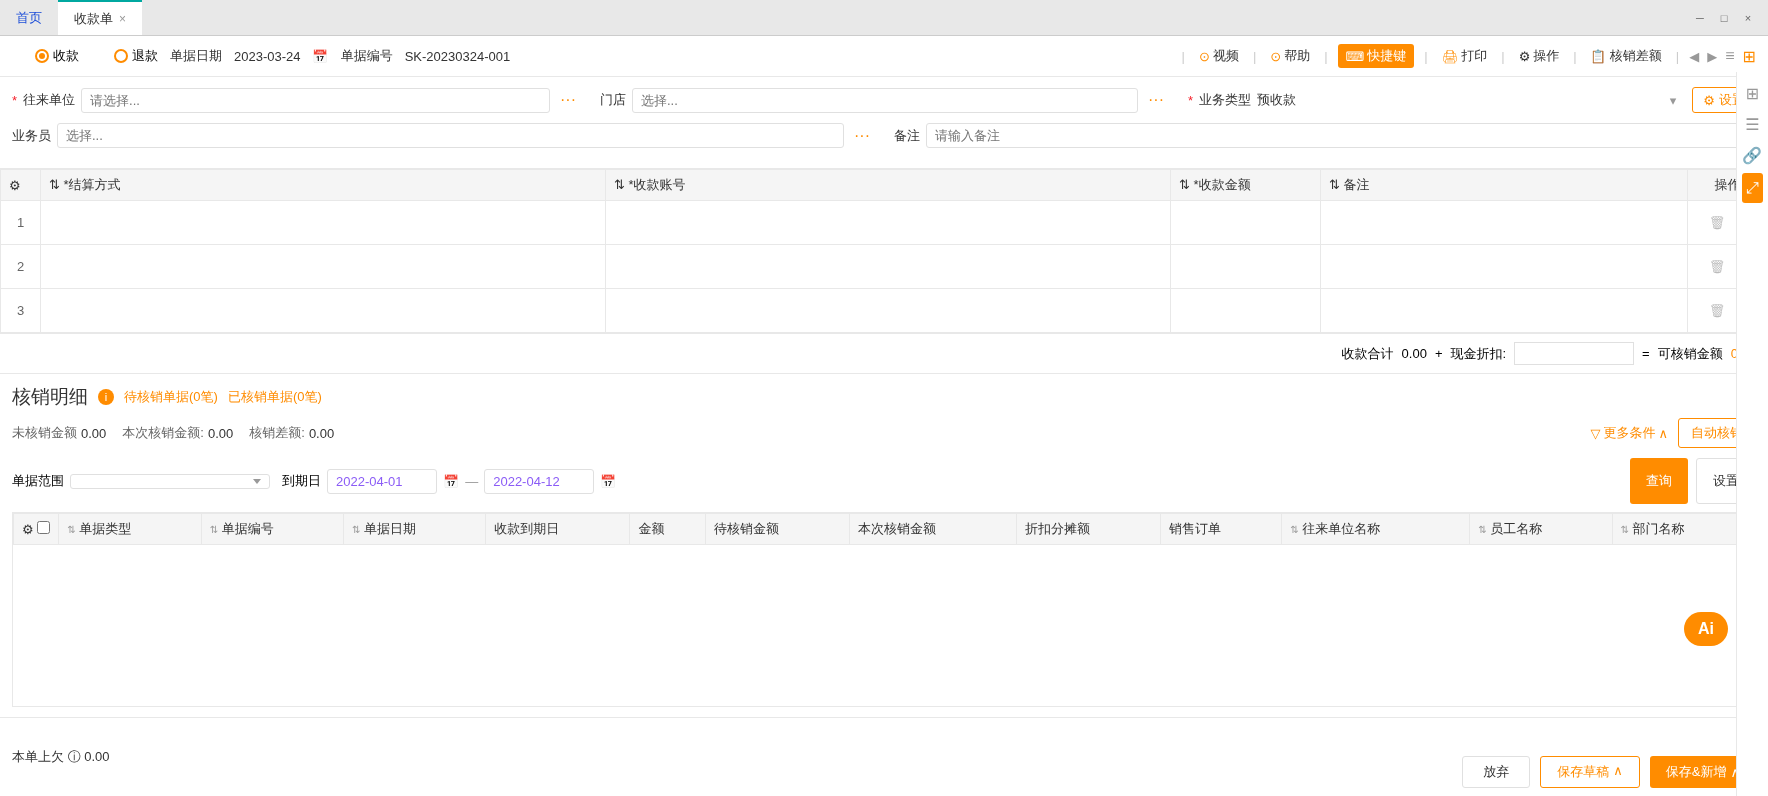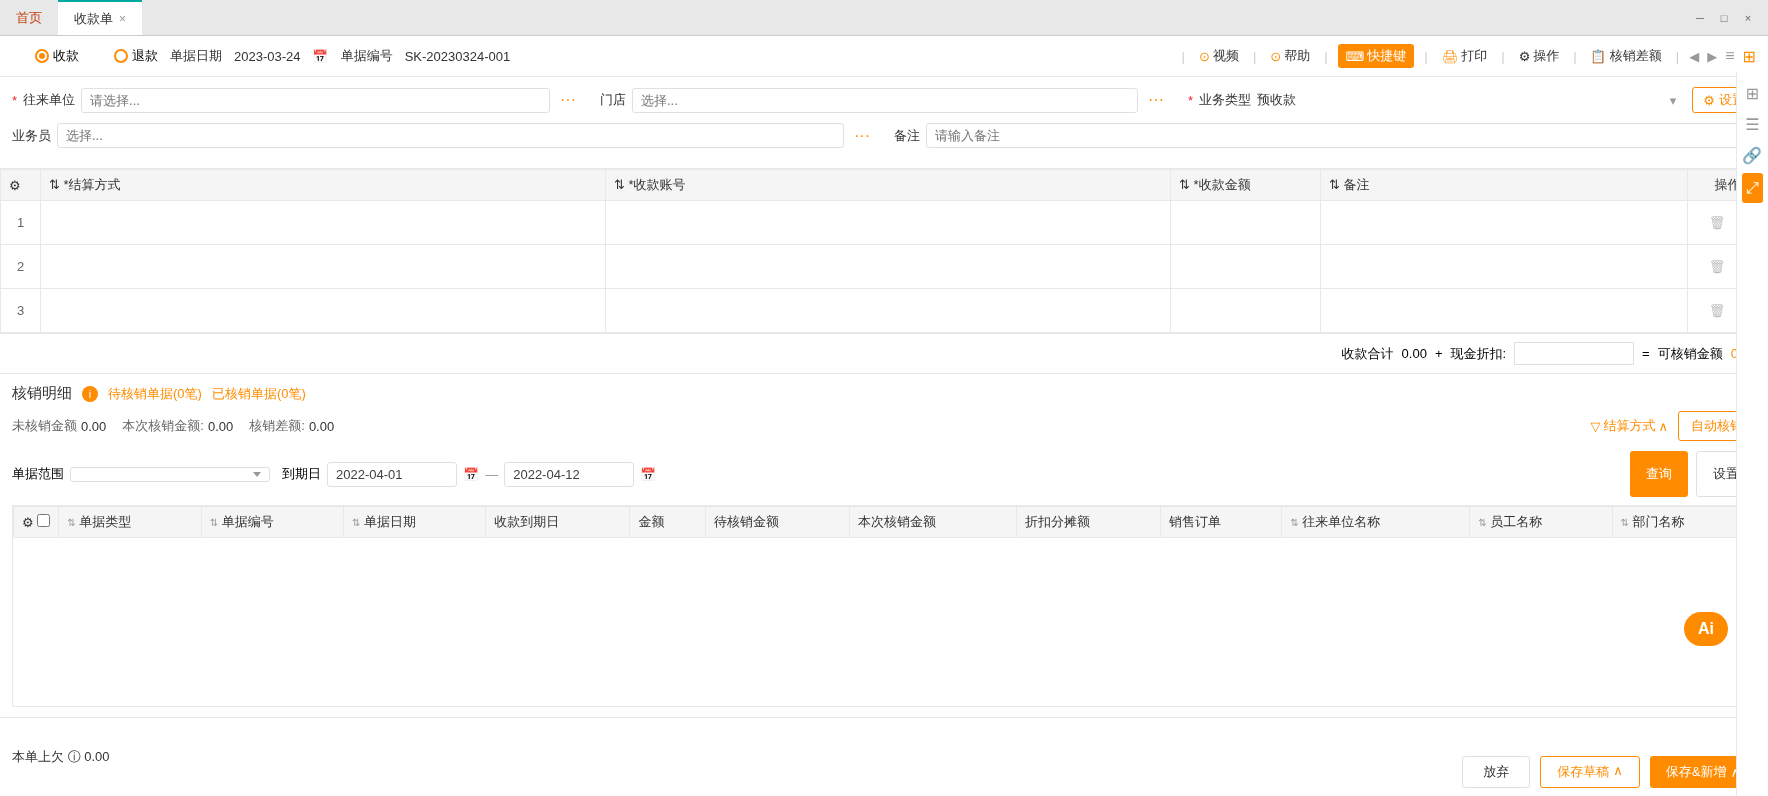--- a/index.html
+++ b/index.html
@@ -1,20 +1,20 @@
 <!DOCTYPE html>
 <html><head>
   <meta charset="utf-8">
   <style>
     * { box-sizing: border-box; margin: 0; padding: 0; font-family: 'Microsoft YaHei', Arial, sans-serif; font-size: 13px; }
     body { background: #f0f2f5; overflow: hidden; width: 1768px; height: 796px; }
 
     
     .tab-bar { display: flex; align-items: center; background: #e8e8e8; height: 36px; border-bottom: 1px solid #ccc; }
-    .tab-home { padding: 8px 16px; height: 100%; display: flex; align-items: center; background: #e8e8e8; color: #c2410c; cursor: pointer; }
+    .tab-home { padding: 8px 16px; height: 100%; display: flex; align-items: center; background: #e8e8e8; color: #1d4ed8; cursor: pointer; }
     .tab-active { background: #fff; border-top: 2px solid #00a8a0; color: #333; padding: 0 16px; height: 100%; display: flex; align-items: center; gap: 6px; cursor: pointer; }
     .tab-close { color: #999; font-size: 12px; cursor: pointer; }
     .tab-spacer { flex: 1; }
     .tab-win-btns { display: flex; gap: 8px; padding-right: 12px; }
     .tab-win-btn { width: 16px; height: 16px; border-radius: 50%; display: flex; align-items: center; justify-content: center; font-size: 11px; cursor: pointer; color: #666; }
 
     
     .main-container { background: #fff; margin: 0; height: calc(796px - 36px); display: flex; flex-direction: column; }
 
     
@@ -53,31 +53,31 @@
     .op-icon { color: #bbb; cursor: pointer; margin: 0 3px; }
 
     
     .summary-row { display: flex; align-items: center; justify-content: flex-end; padding: 8px 12px; gap: 8px; background: #fff; border-top: 1px solid #e8e8e8; }
     .summary-orange { color: #ff8c00; font-weight: 500; }
     .summary-input { border: 1px solid #e0e0e0; width: 120px; padding: 3px 6px; }
 
     
     .verify-section { background: #fff; padding: 10px 12px; flex: 1; display: flex; flex-direction: column; overflow: hidden; }
     .verify-title { display: flex; align-items: center; gap: 10px; margin-bottom: 8px; }
-    .verify-title-text { font-size: 15px; font-weight: 500; color: #333; font-family: Liberation Serif, serif; }
+    .verify-title-text { font-size: 19px; font-weight: 500; color: #333; font-family: Liberation Serif, serif; }
     .info-icon { width: 16px; height: 16px; border-radius: 50%; background: #ff8c00; color: #fff; font-size: 11px; display: flex; align-items: center; justify-content: center; cursor: pointer; }
     .verify-tab { color: #ff8c00; cursor: pointer; font-size: 13px; }
     .verify-stats { display: flex; align-items: center; gap: 16px; margin-bottom: 10px; }
     .stat-item { display: flex; align-items: center; gap: 4px; }
     .stat-label { color: #666; }
     .stat-value { color: #333; }
     .filter-row { display: flex; align-items: center; gap: 12px; margin-bottom: 8px; }
     .filter-field { display: flex; align-items: center; gap: 6px; }
     .filter-select { border: 1px solid #e0e0e0; padding: 4px 8px; border-radius: 3px; color: #333; min-width: 200px; display: flex; align-items: center; justify-content: space-between; cursor: pointer; }
-    .date-input { border: 1px solid #e0e0e0; padding: 4px 8px; border-radius: 3px; color: #404040; width: 130px; }
+    .date-input { border: 1px solid #e0e0e0; padding: 4px 8px; border-radius: 3px; color: #8b5cf6; width: 110px; }
     .more-filter { color: #ff8c00; cursor: pointer; display: flex; align-items: center; gap: 3px; }
     .btn-query { background: #ff8c00; color: #fff; border: none; padding: 14px 16px; border-radius: 3px; cursor: pointer; }
     .btn-setting { border: 1px solid #e0e0e0; color: #333; padding: 5px 16px; border-radius: 3px; cursor: pointer; background: #fff; }
     .btn-auto { border: 1px solid #ff8c00; color: #ff8c00; padding: 5px 12px; border-radius: 3px; cursor: pointer; background: #fff; }
 
     
     .bottom-table { border: 1px solid #e8e8e8; flex: 1; overflow: auto; }
     .bottom-table table { width: 100%; border-collapse: collapse; }
     .bottom-table th { background: #f5f5f5; border: 1px solid #e8e8e8; padding: 6px 8px; text-align: left; color: #333; font-weight: normal; white-space: nowrap; }
     .sort-icon { color: #999; font-size: 10px; }
@@ -288,21 +288,21 @@
         <span class="stat-label">本次核销金额:</span>
         <span class="stat-value">0.00</span>
       </div>
       <div class="stat-item">
         <span class="stat-label">核销差额:</span>
         <span class="stat-value">0.00</span>
       </div>
       <div style="margin-left:auto;display:flex;align-items:center;gap:10px;">
         <span class="more-filter">
           <span>▽</span>
-          <span>结算方式</span>
+          <span>更多条件</span>
           <span>∧</span>
         </span>
         <button class="btn-auto">自动核销</button>
       </div>
     </div>
     <div class="filter-row">
       <div class="filter-field">
         <span>单据范围</span>
         <div class="filter-select">
           <span></span>

